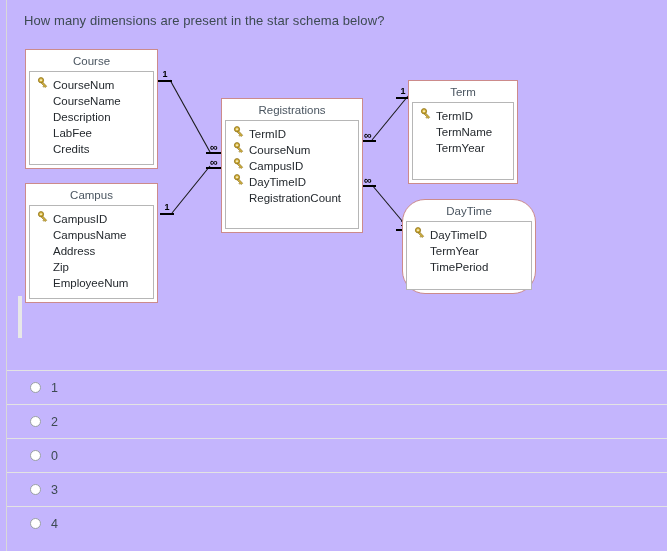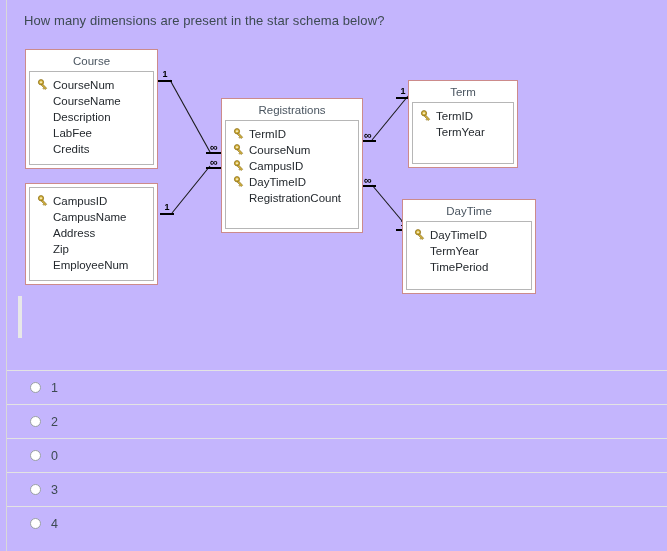--- a/index.html
+++ b/index.html
@@ -53,21 +53,20 @@
     padding: 2px 0 3px 0;
     line-height: 13px;
   }
   .tbl .tbl-body {
     border: 1px solid #b6b6b6;
     background: #ffffff;
     padding: 5px 6px 7px 6px;
   }
   .fld {
     display: flex;
-    align-items: center;
     height: 16px;
     font-size: 11.5px;
     color: #24292e;
     line-height: 16px;
     white-space: nowrap;
   }
   .keyslot {
     display: inline-block;
     width: 17px;
     min-width: 17px;
@@ -202,20 +201,21 @@
           <span class="fldname">LabFee</span>
         </div>
         <div class="fld">
           <span class="keyslot"></span>
           <span class="fldname">Credits</span>
         </div>
       </div>
     </div>
 
     <div class="tbl" id="tbl-campus" style="left:25px; top:183px; width:133px;">
+      <div class="tbl-title">Campus</div>
       <div class="tbl-body">
         <div class="fld">
           <span class="keyslot">
             <svg class="key-icon" viewBox="0 0 12 12">
                 <circle cx="4" cy="3.2" r="2.6" fill="#d4b33c" stroke="#8a6d1b" stroke-width="0.8"></circle>
                 <circle cx="4" cy="3.2" r="0.9" fill="#fdf6d8"></circle>
                 <path d="M5.4 4.8 L9.6 9.2 L8.4 10.4 L7.6 9.6 L6.9 10.3 L6.1 9.5 L6.8 8.8 L4.3 6.2 Z" fill="#d4b33c" stroke="#8a6d1b" stroke-width="0.7"></path>
               </svg>
           </span>
           <span class="fldname">CampusID</span>
@@ -297,26 +297,30 @@
             <svg class="key-icon" viewBox="0 0 12 12">
                 <circle cx="4" cy="3.2" r="2.6" fill="#d4b33c" stroke="#8a6d1b" stroke-width="0.8"></circle>
                 <circle cx="4" cy="3.2" r="0.9" fill="#fdf6d8"></circle>
                 <path d="M5.4 4.8 L9.6 9.2 L8.4 10.4 L7.6 9.6 L6.9 10.3 L6.1 9.5 L6.8 8.8 L4.3 6.2 Z" fill="#d4b33c" stroke="#8a6d1b" stroke-width="0.7"></path>
               </svg>
           </span>
           <span class="fldname">TermID</span>
         </div>
         <div class="fld">
           <span class="keyslot"></span>
+          <span class="fldname">TermName</span>
+        </div>
+        <div class="fld">
+          <span class="keyslot"></span>
           <span class="fldname">TermYear</span>
         </div>
       </div>
     </div>
 
-    <div class="tbl" id="tbl-daytime" style="left:402px; top:199px; width:134px;">
+    <div class="tbl" id="tbl-daytime" style="left:402px; top:199px; width:134px;border-radius:23px;">
       <div class="tbl-title">DayTime</div>
       <div class="tbl-body" style="padding-bottom:14px;">
         <div class="fld">
           <span class="keyslot">
             <svg class="key-icon" viewBox="0 0 12 12">
                 <circle cx="4" cy="3.2" r="2.6" fill="#d4b33c" stroke="#8a6d1b" stroke-width="0.8"></circle>
                 <circle cx="4" cy="3.2" r="0.9" fill="#fdf6d8"></circle>
                 <path d="M5.4 4.8 L9.6 9.2 L8.4 10.4 L7.6 9.6 L6.9 10.3 L6.1 9.5 L6.8 8.8 L4.3 6.2 Z" fill="#d4b33c" stroke="#8a6d1b" stroke-width="0.7"></path>
               </svg>
           </span>

